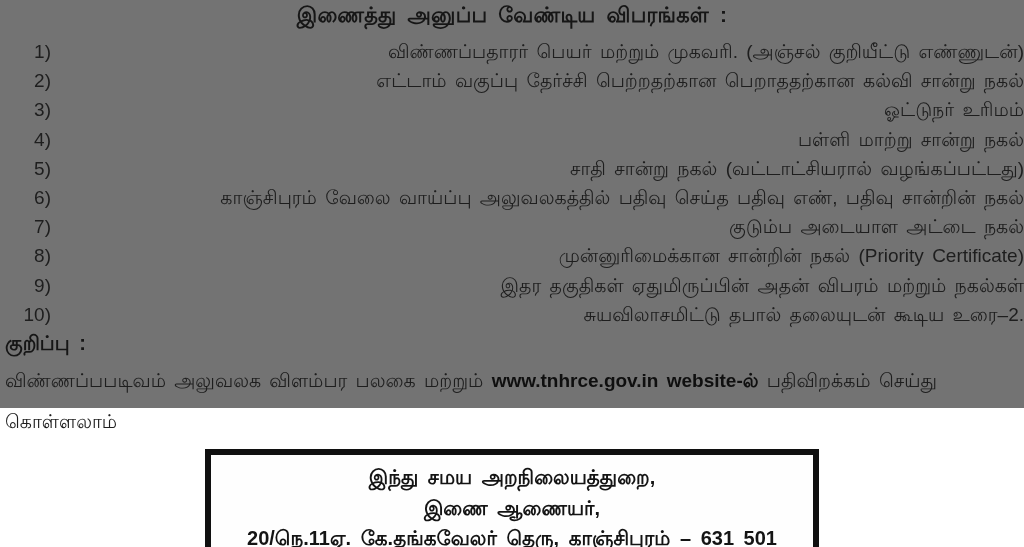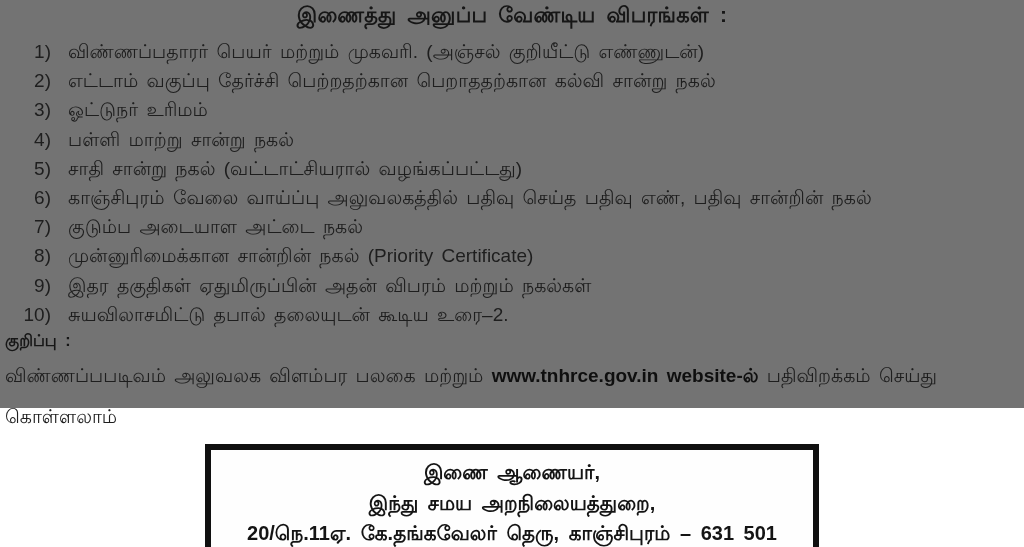--- a/index.html
+++ b/index.html
@@ -40,23 +40,24 @@
   }
   .row .num {
     width: 68px;
     flex: 0 0 68px;
     text-align: right;
     padding-right: 17px;
     box-sizing: border-box;
   }
   .row .txt {
     flex: 1;
+    text-align: right;
   }
   .note-label {
-    font-size: 16px;
+    font-size: 20px;
     font-weight: bold;
     margin: 3px 0 0 5px;
     color: #161616;
     word-spacing: 4px;
   }
   .note {
     margin: 3px 28px 0 5px;
     font-size: 19px;
     line-height: 41px;
     font-weight: 500;
@@ -130,18 +131,18 @@
       <span class="num">10)</span>
       <span class="txt">சுயவிலாசமிட்டு தபால் தலையுடன் கூடிய உரை–2.</span>
     </div>
   </div>
 
   <div class="note-label">குறிப்பு :</div>
 
   <p class="note"><span>விண்ணப்பபடிவம் அலுவலக விளம்பர பலகை மற்றும் </span><span class="url">www.tnhrce.gov.in website-ல்</span><span> பதிவிறக்கம் செய்து கொள்ளலாம்</span></p>
 
   <div class="addr-box">
+    <div>இந்து சமய அறநிலையத்துறை,</div>
     <div>இணை ஆணையர்,</div>
-    <div>இந்து சமய அறநிலையத்துறை,</div>
     <div>20/நெ.11ஏ. கே.தங்கவேலர் தெரு, காஞ்சிபுரம் – 631 501</div>
   </div>
 
 </div>
 
 </body></html>

